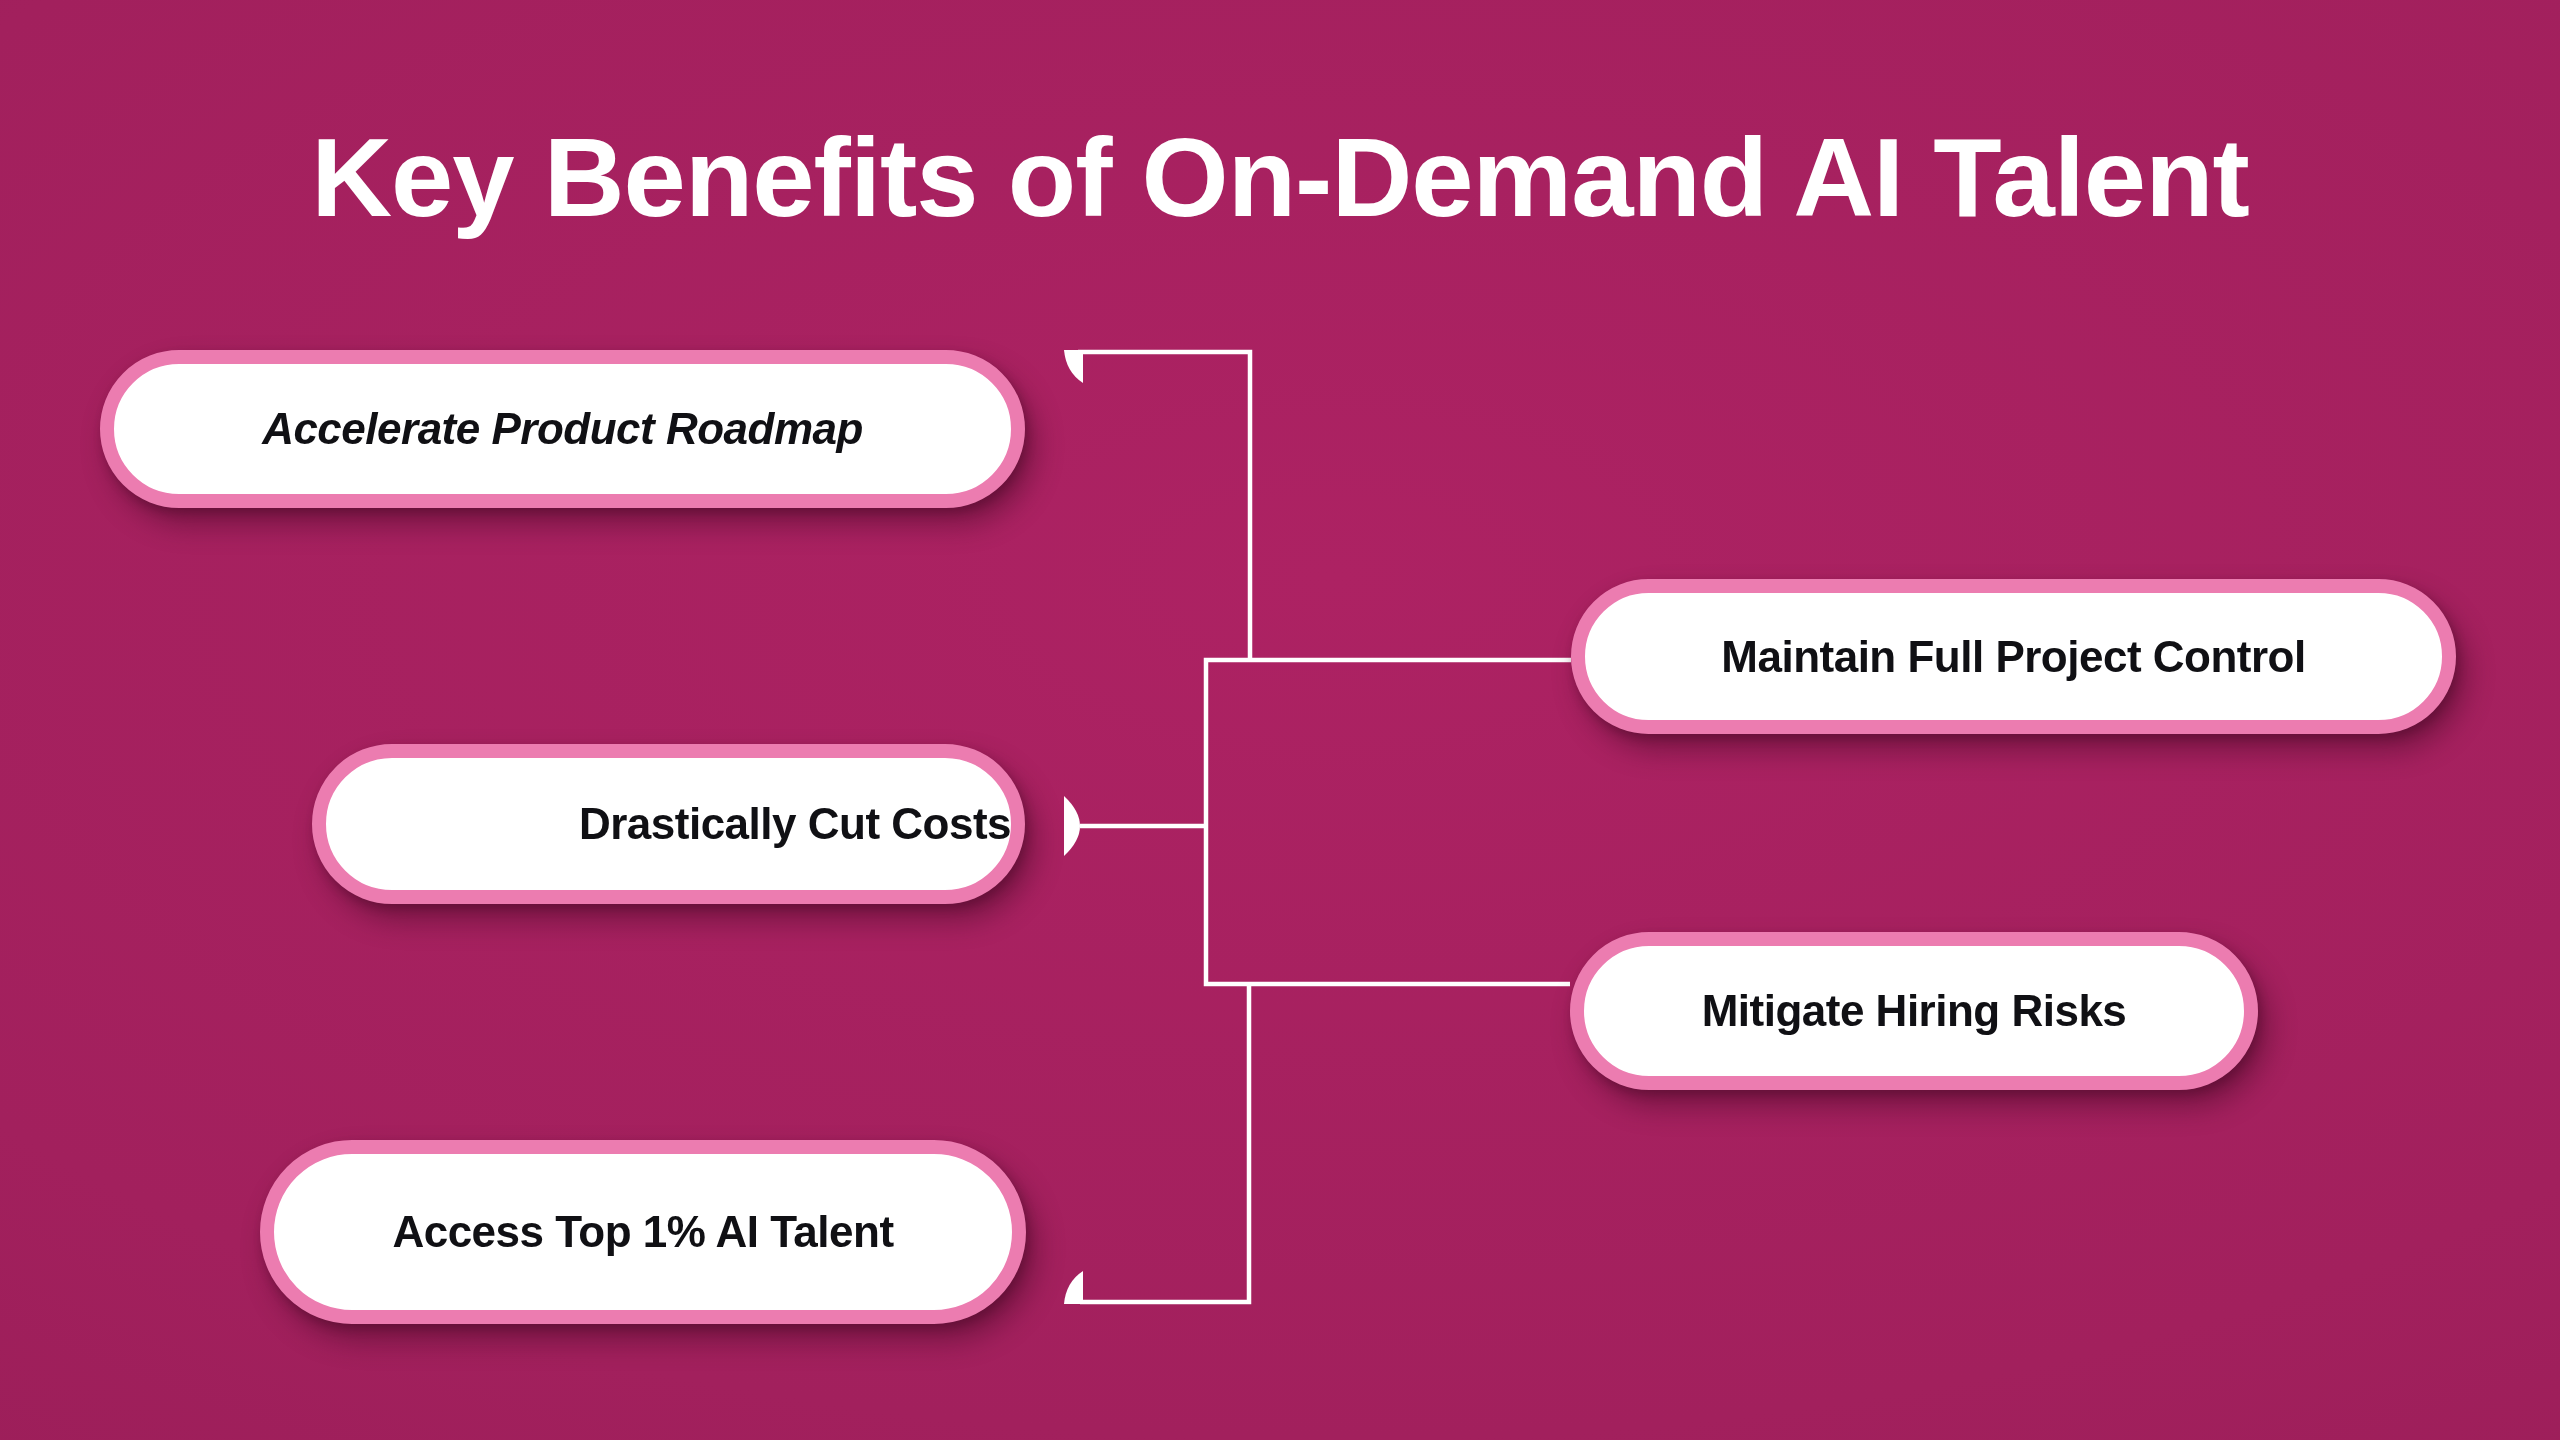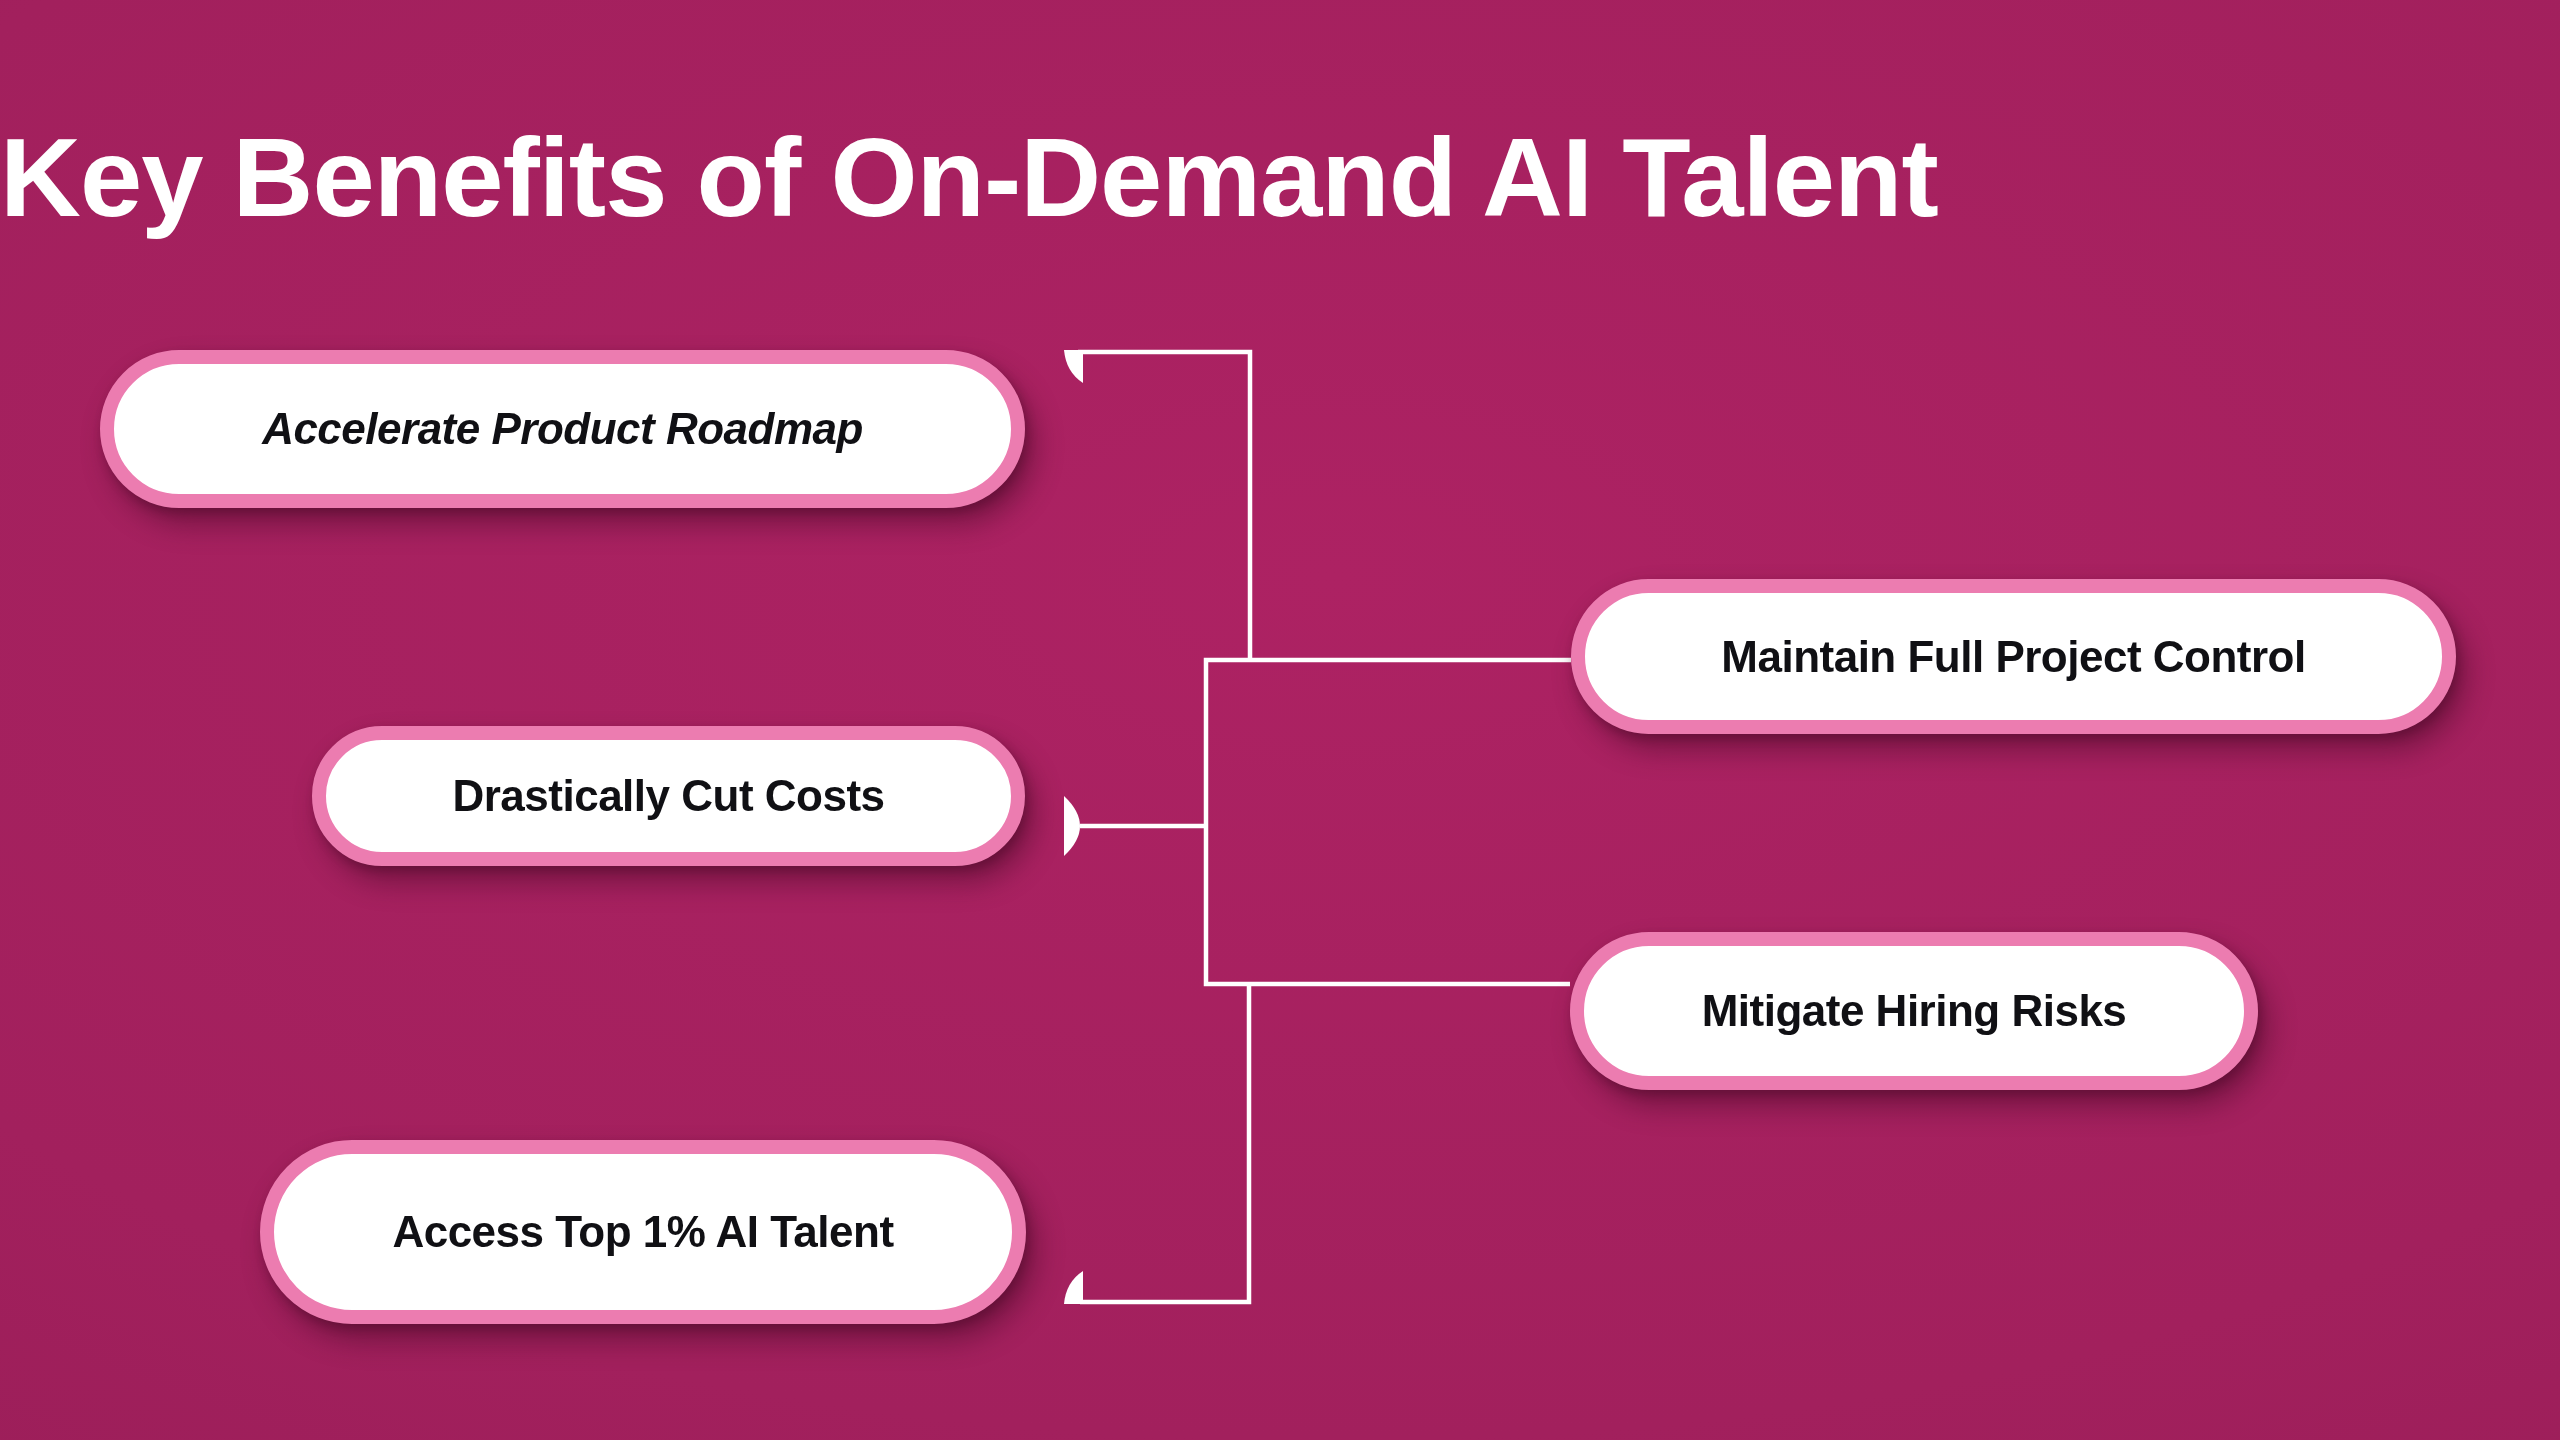--- a/index.html
+++ b/index.html
@@ -6,40 +6,40 @@
   body {
     width: 2560px; height: 1440px; overflow: hidden;
     font-family: "Liberation Sans", sans-serif;
   }
   .stage {
     position: relative; width: 2560px; height: 1440px;
     background: radial-gradient(140% 125% at 52% 40%, #ad2263 0%, #a2205d 48%, #8e1a51 100%);
   }
   .title {
     position: absolute; top: 122px; left: 0; width: 100%;
-    margin: 0; text-align: left;
+    margin: 0; text-align: center;
     font-size: 112px; font-weight: bold; letter-spacing: -1px;
     color: #ffffff; line-height: 1;
   }
   .connector-svg {
     position: absolute; left: 0; top: 0; width: 2560px; height: 1440px;
     pointer-events: none;
   }
   .node {
     position: absolute; box-sizing: border-box;
     background: #ffffff;
     border: 14px solid #ec7cb0;
     border-radius: 200px;
     display: flex; align-items: center; justify-content: center;
     color: #101014; font-weight: bold; font-size: 44px; letter-spacing: -0.5px;
     text-align: center; white-space: nowrap;
     box-shadow: 10px 16px 28px rgba(58, 6, 31, 0.45), 3px 5px 10px rgba(58, 6, 31, 0.30);
   }
   .node-l1 { left: 100px;  top: 350px;  width: 925px; height: 158px; font-style: italic; }
-  .node-l2 { left: 312px;  top: 726px;  width: 713px; height: 140px; }
+  .node-l2 { left: 312px;  top: 744px;  width: 713px; height: 160px; justify-content: flex-end; }
   .node-l3 { left: 260px;  top: 1140px; width: 766px; height: 184px; }
   .node-r1 { left: 1571px; top: 561px;  width: 885px; height: 155px; margin-top: 18px; }
   .node-r2 { left: 1570px; top: 932px;  width: 688px; height: 158px; }
 </style>
 </head>
 <body>
 
 <div class="stage">
 
   <h1 class="title">Key Benefits of On-Demand AI Talent</h1>

